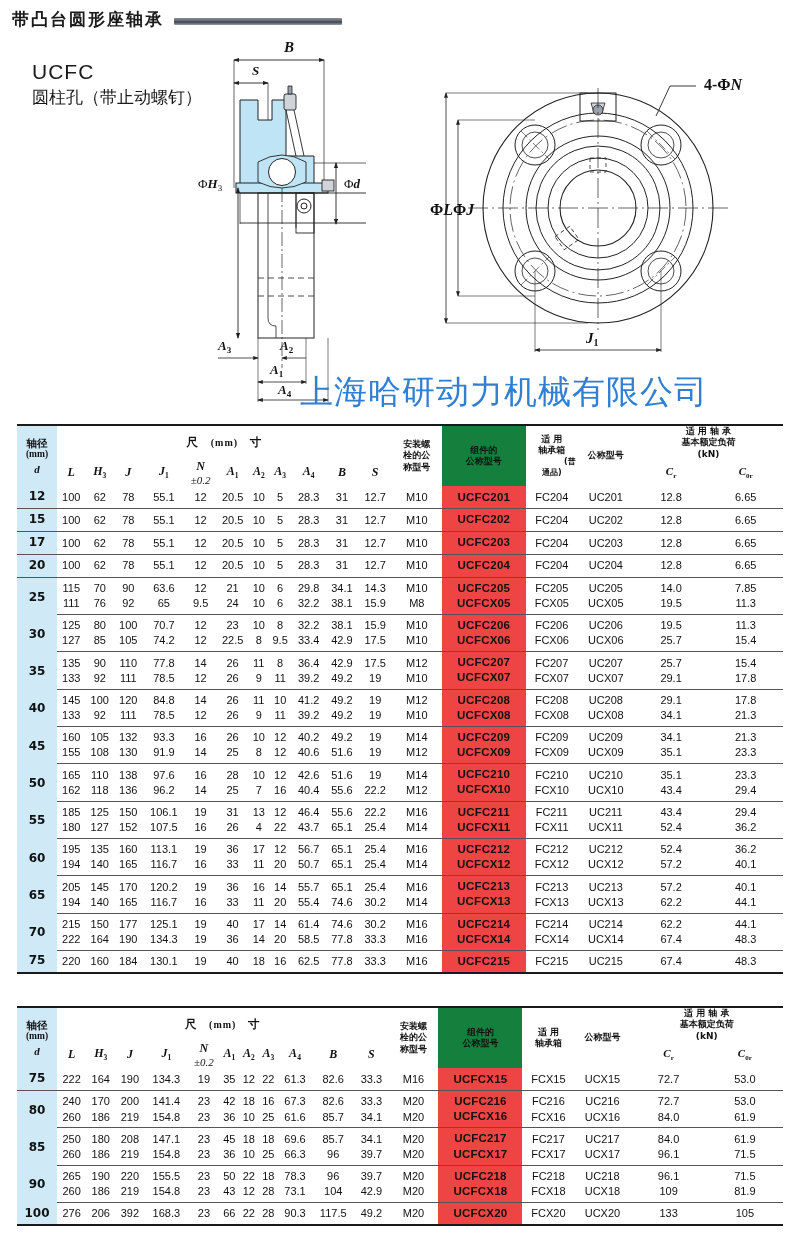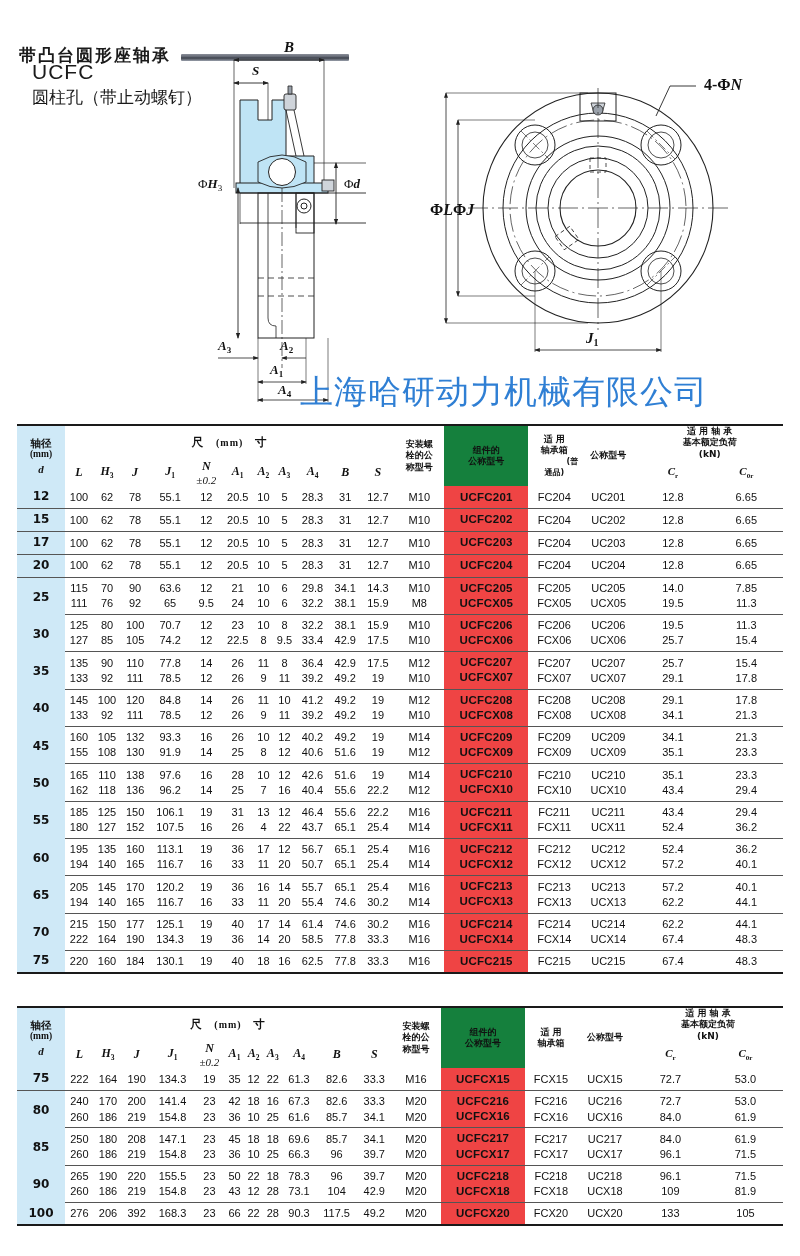--- a/index.html
+++ b/index.html
@@ -9,22 +9,22 @@
     background:#ffffff;
     font-family:"Liberation Sans","DejaVu Sans",sans-serif;
     color:#111;
     position:relative;
     overflow:hidden;
   }
   .page{position:relative;width:800px;height:1256px;}
 
   
   .page-header{
-    position:absolute;left:19px;top:8px;
-    display:flex;align-items:center;gap:10px;margin-top:36px;
+    position:absolute;left:12px;top:8px;
+    display:flex;align-items:center;gap:10px;
   }
   .page-header .title{
     font-size:17px;font-weight:700;letter-spacing:2px;color:#1a1a1a;
     font-family:"DejaVu Sans","Liberation Sans",sans-serif;
   }
   .header-rule{
     width:168px;height:7px;margin-top:3px;
     background:linear-gradient(to bottom,#8b8f99 0%,#5d626e 45%,#3a3e48 55%,#9aa0ab 100%);
     border-radius:1px;
   }
@@ -71,21 +71,21 @@
 
   thead th{
     font-weight:700;color:#111;
     border-bottom:1.6px solid #1a1a1a;
     font-size:10px;line-height:1.15;
     padding:1px 1px;
   }
   .hd-axis{
     background:#cfe9f7;
     border-right:1.3px solid #1a1a1a;
-    width:48px;
+    width:40px;
     font-family:"DejaVu Sans","Liberation Sans",sans-serif;
   }
   .hd-axis .cn{font-size:10.5px;font-weight:700;display:block;}
   .hd-axis .mm{font-size:9.5px;font-weight:700;display:block;font-family:"Liberation Serif",serif;}
   .hd-axis .d{font-size:11px;font-style:italic;font-weight:700;display:block;margin-top:3px;font-family:"Liberation Serif","DejaVu Serif",serif;}
 
   .dim-group-label{
     font-family:"Liberation Serif","DejaVu Serif",serif;
     font-size:11.5px;font-weight:700;letter-spacing:1px;
   }

